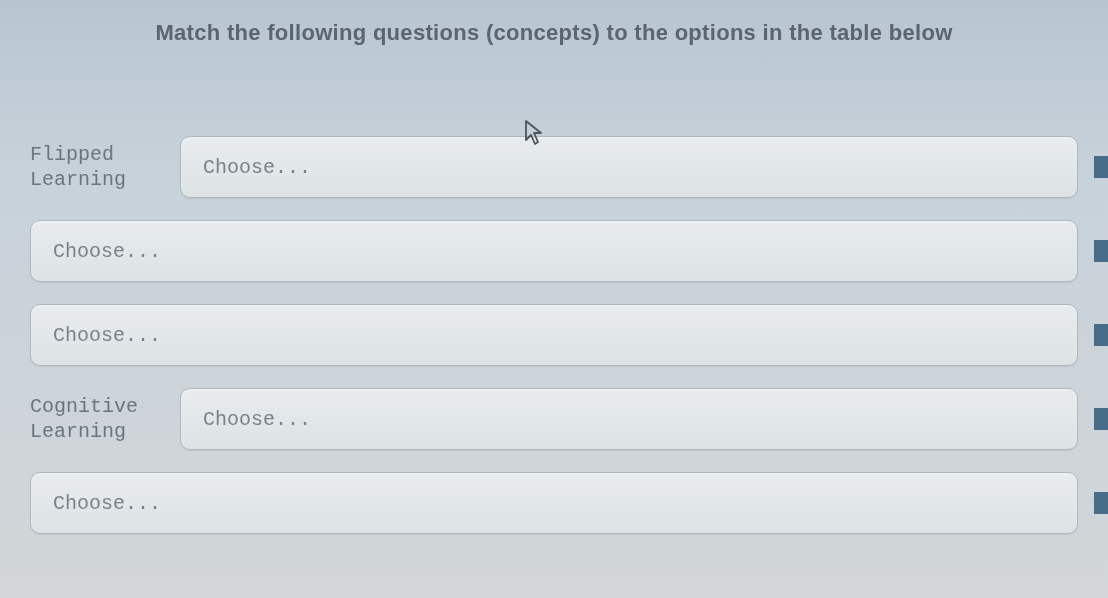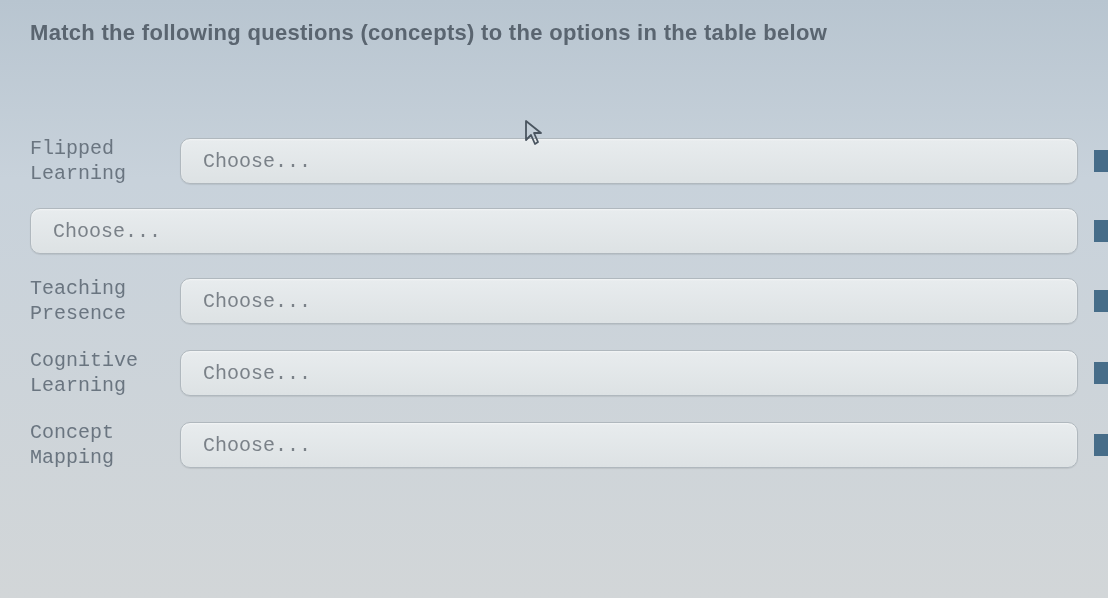--- a/index.html
+++ b/index.html
@@ -15,20 +15,21 @@
       overflow: hidden;
       position: relative;
       padding: 20px 30px;
     }
     .instruction {
       font-size: 22px;
       font-weight: bold;
       color: #5a6570;
       margin-bottom: 90px;
       letter-spacing: 0.3px;
+      text-align: center;
     }
     .rows {
       display: flex;
       flex-direction: column;
       gap: 22px;
       font-family: Liberation Mono, monospace;
     }
     .match-row {
       display: flex;
       align-items: center;
@@ -37,21 +38,21 @@
     }
     .concept-label {
       width: 130px;
       font-size: 20px;
       color: #6a7580;
       line-height: 1.25;
       flex-shrink: 0;
     }
     .choose-select {
       flex: 1;
-      height: 46px;
+      height: 62px;
       border-radius: 10px;
       border: 1px solid #b0b8be;
       background: linear-gradient(180deg, #e8ecee 0%, #dde2e4 100%);
       padding: 0 22px;
       font-size: 20px;
       color: #7a8188;
       display: flex;
       align-items: center;
       box-shadow: inset 0 1px 2px rgba(255,255,255,0.5), 0 1px 1px rgba(0,0,0,0.08);
       cursor: pointer;
@@ -91,33 +92,31 @@
     <div class="choose-select">Choose...</div>
     <div class="edge-mark"></div>
   </div>
 
   <div class="match-row">
     <div class="choose-select">Choose...</div>
     <div class="edge-mark"></div>
   </div>
 
   <div class="match-row">
-    <div class="concept-label">Teaching Presence</div>
     <div class="choose-select">Choose...</div>
     <div class="edge-mark"></div>
   </div>
 
   <div class="match-row">
     <div class="concept-label">Cognitive Learning</div>
     <div class="choose-select">Choose...</div>
     <div class="edge-mark"></div>
   </div>
 
   <div class="match-row">
-    <div class="concept-label">Concept Mapping</div>
     <div class="choose-select">Choose...</div>
     <div class="edge-mark"></div>
   </div>
 
 </div>
 
 <div class="cursor">
   <svg viewBox="0 0 18 26">
     <path d="M1 1 L1 20 L6 15 L10 24 L13 22 L9 13 L16 13 Z" fill="none" stroke="#4a5560" stroke-width="1.8" stroke-linejoin="round"></path>
   </svg>

